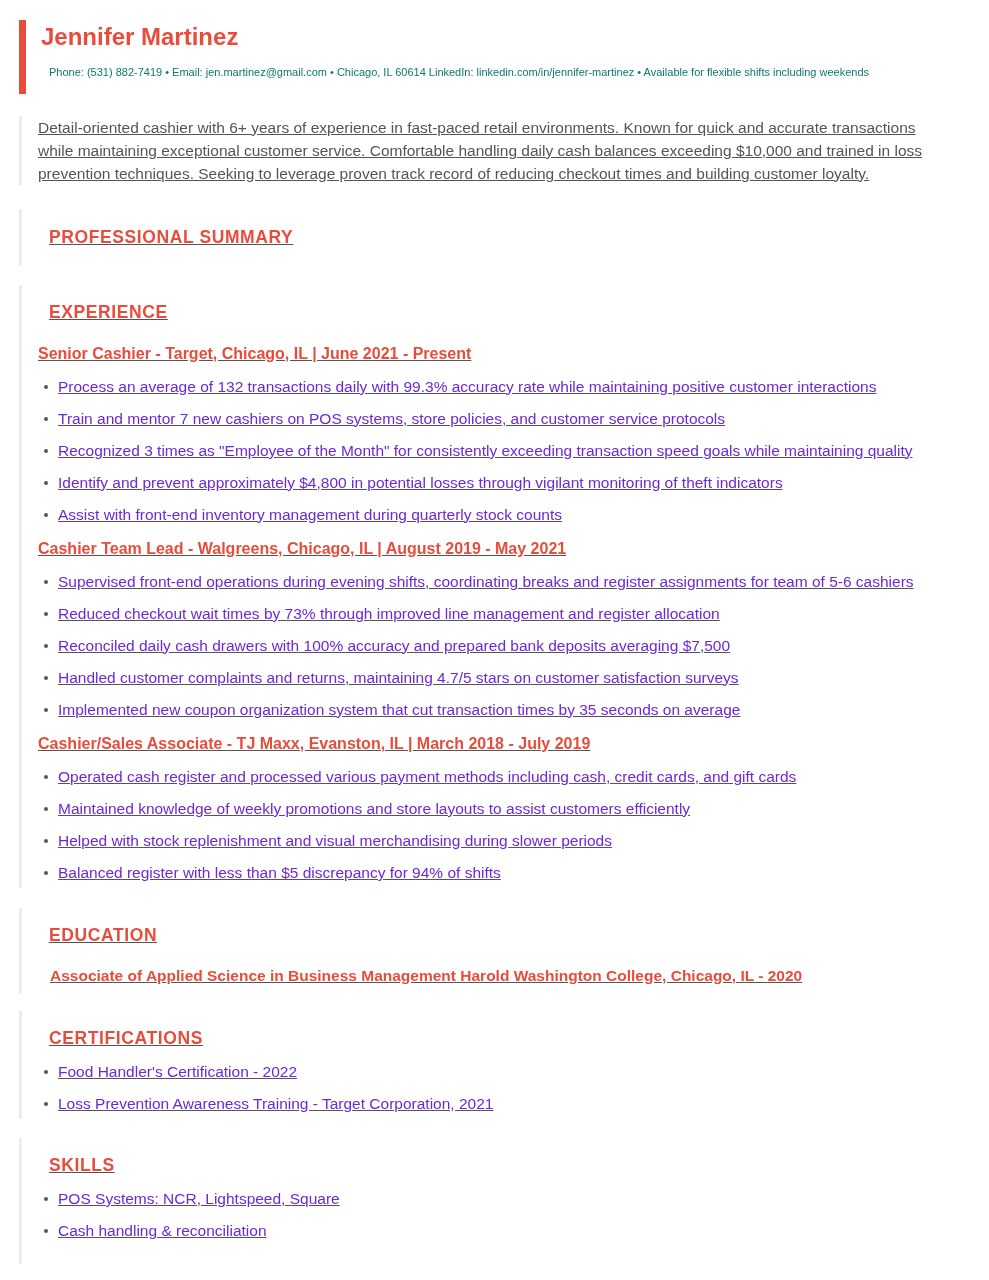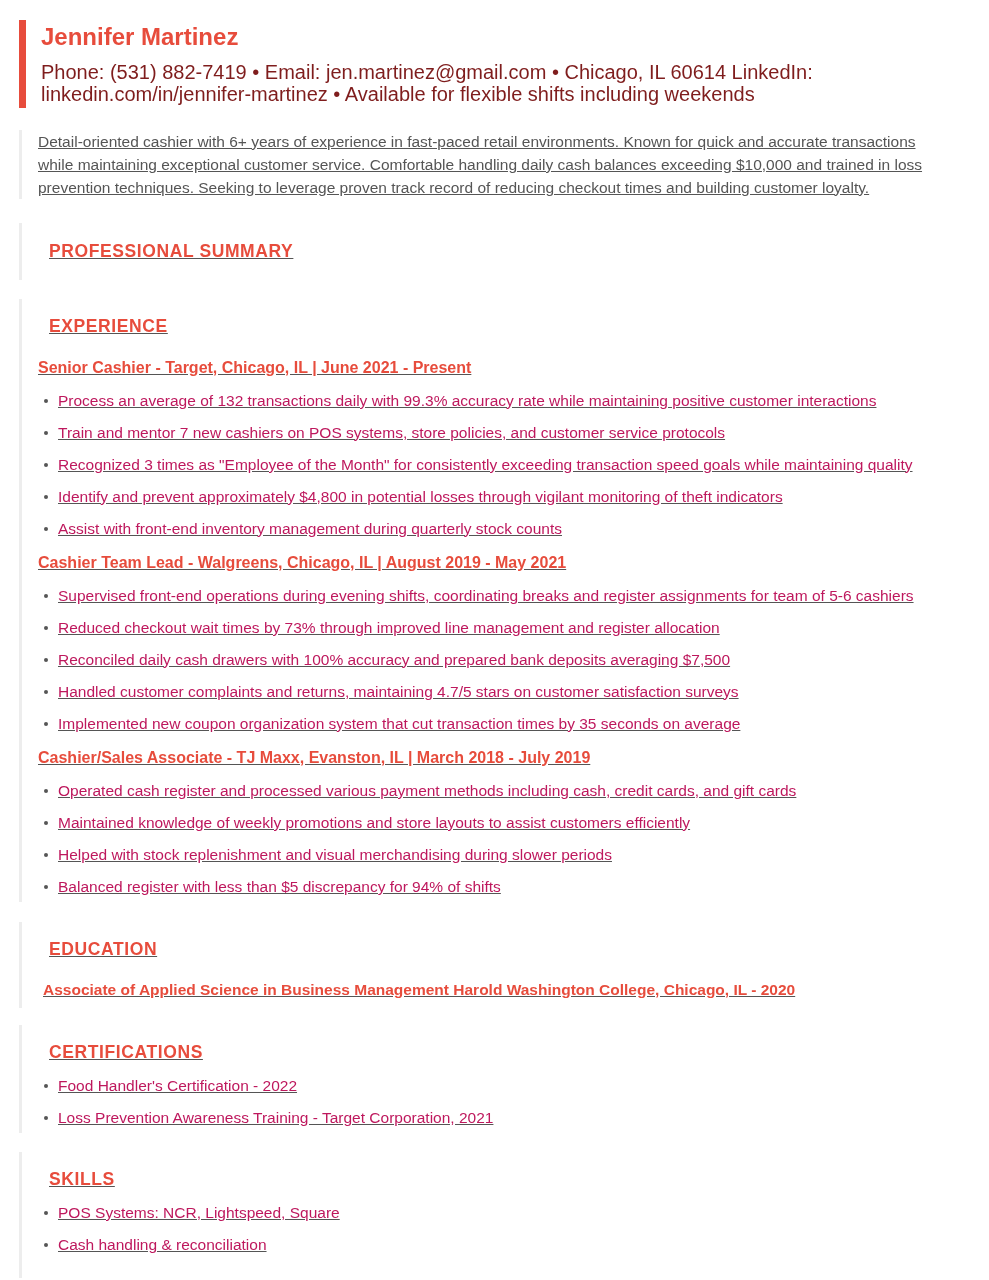--- a/index.html
+++ b/index.html
@@ -19,24 +19,24 @@
     padding: 3px 0 3px 15px;
   }
   .resume-name {
     margin: 0 0 10px 0;
     font-size: 24px;
     font-weight: bold;
     color: #e74c3c;
     line-height: 1.15;
   }
   .resume-contact {
-    margin: 0;
-    font-size: 20px;
+    margin: 8px;
+    font-size: 11px;
     line-height: 22px;
-    color: #7f1d1d;
+    color: #0f766e;
     max-width: 922px;
   }
 
   .block {
     margin: 0 28px 0 19px;
     border-left: 3px solid #ededed;
     padding: 6px 18px 6px 16px;
     text-decoration: underline;
   }
 
@@ -76,37 +76,37 @@
 
   ul.bullets {
     list-style: none;
     margin: 15px 0 0 0;
     padding: 0 0 0 20px;
   }
   ul.bullets li {
     position: relative;
     font-size: 15.5px;
     line-height: 18px;
-    color: #be185d;
+    color: #6d28d9;
     margin-bottom: 14px;
   }
   ul.bullets li:last-child { margin-bottom: 0; }
   ul.bullets li::before {
     content: "";
     position: absolute;
     left: -14px;
     top: 7px;
     width: 4px;
     height: 4px;
     border-radius: 50%;
     background: #555555;
   }
 
   .edu-item {
-    margin: 14px 0 0 5px;
+    margin: 14px 0 0 12px;
     font-size: 15.5px;
     font-weight: bold;
     color: #e74c3c;
     line-height: 18px;
   }
   .edu-item.first { margin-top: 22px; }
 
   .cert-list, .skills-list { margin-top: 16px; }
 </style>
 </head>

